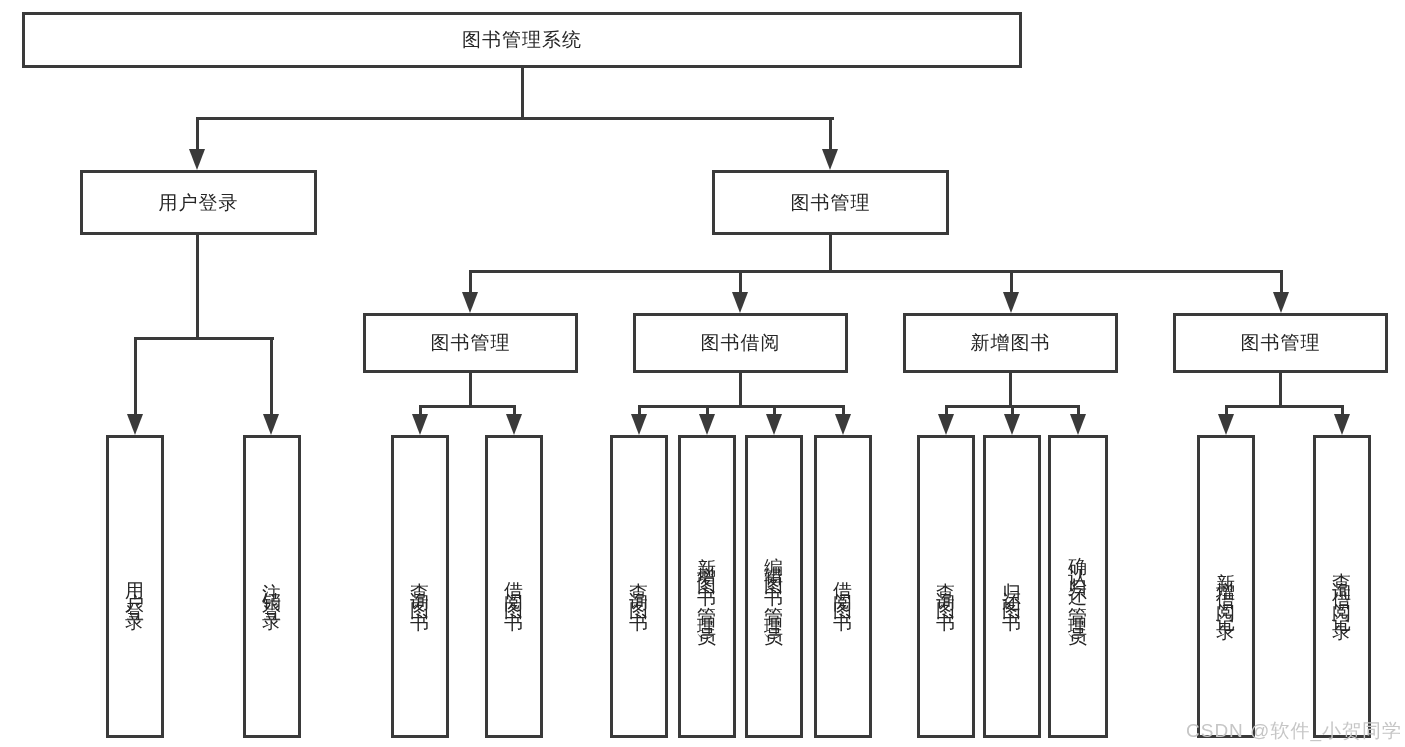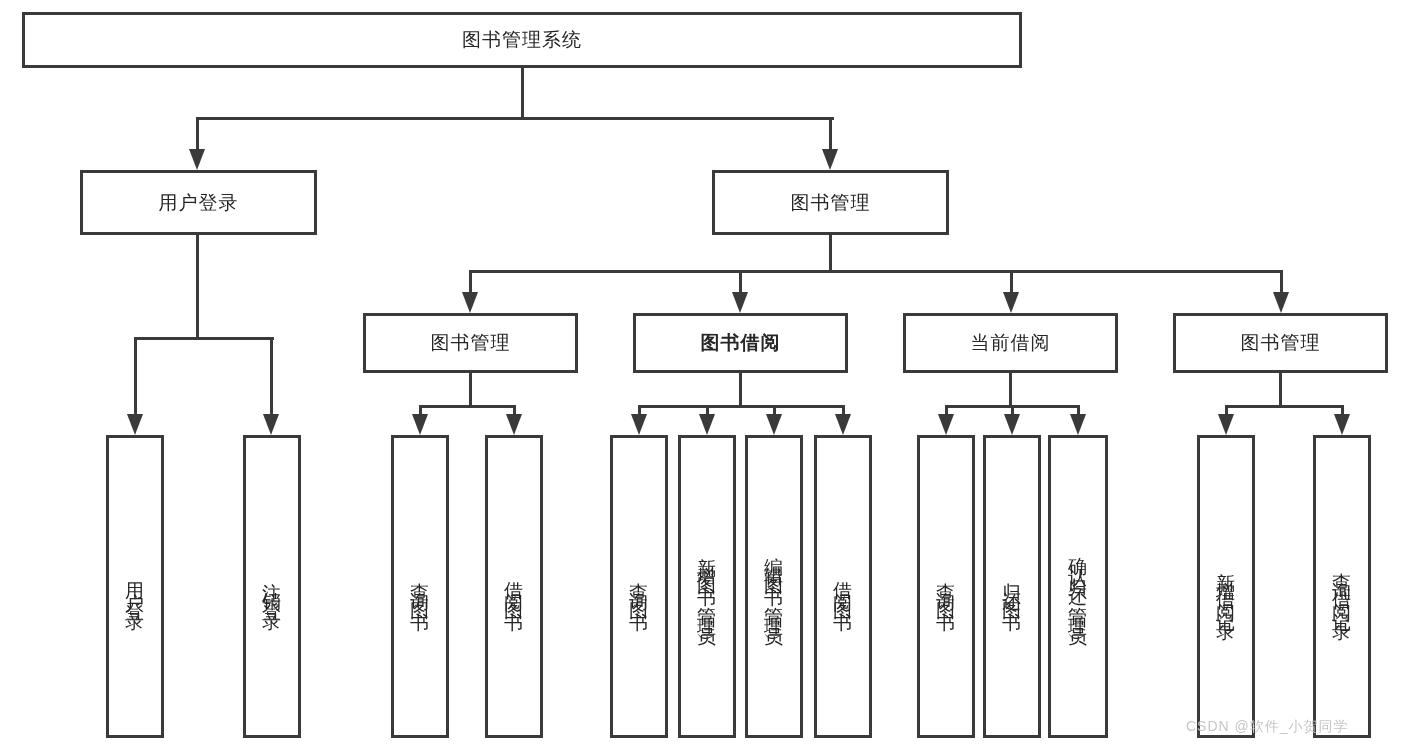--- a/index.html
+++ b/index.html
@@ -64,21 +64,21 @@
     border-left: 8px solid transparent;
     border-right: 8px solid transparent;
     border-top: 21px solid #3a3a3a;
     z-index: 1;
   }
 
   .watermark {
     position: absolute;
     left: 1186px;
     top: 718px;
-    font-size: 14px;
+    font-size: 19px;
     color: #c6c6c6;
     letter-spacing: 1px;
     z-index: 4;
     white-space: nowrap;
   }
 </style>
 </head>
 <body>
 
 <div class="stage">
@@ -109,22 +109,22 @@
   <div class="vline" style="left:468.5px; top:270px; height:24px;"></div>
   <div class="arrow" style="left:462px; top:292px;"></div>
   <div class="vline" style="left:738.5px; top:270px; height:24px;"></div>
   <div class="arrow" style="left:732px; top:292px;"></div>
   <div class="vline" style="left:1009.5px; top:270px; height:24px;"></div>
   <div class="arrow" style="left:1003px; top:292px;"></div>
   <div class="vline" style="left:1279.5px; top:270px; height:24px;"></div>
   <div class="arrow" style="left:1273px; top:292px;"></div>
 
   <div class="box" style="left:363px; top:313px; width:215px; height:60px;">图书管理</div>
-  <div class="box" style="left:633px; top:313px; width:215px; height:60px;font-weight:bold;">图书借阅</div>
-  <div class="box" style="left:903px; top:313px; width:215px; height:60px;">当前借阅</div>
+  <div class="box" style="left:633px; top:313px; width:215px; height:60px;">图书借阅</div>
+  <div class="box" style="left:903px; top:313px; width:215px; height:60px;">新增图书</div>
   <div class="box" style="left:1173px; top:313px; width:215px; height:60px;">图书管理</div>
 
   <div class="vline" style="left:469px; top:373px; height:35px;"></div>
   <div class="hline" style="left:418.5px; top:405px; width:97px;"></div>
   <div class="vline" style="left:418.5px; top:405px; height:11px;"></div>
   <div class="arrow" style="left:412px; top:414px;"></div>
   <div class="vline" style="left:512.5px; top:405px; height:11px;"></div>
   <div class="arrow" style="left:506px; top:414px;"></div>
 
   <div class="vline" style="left:739px; top:373px; height:35px;"></div>

